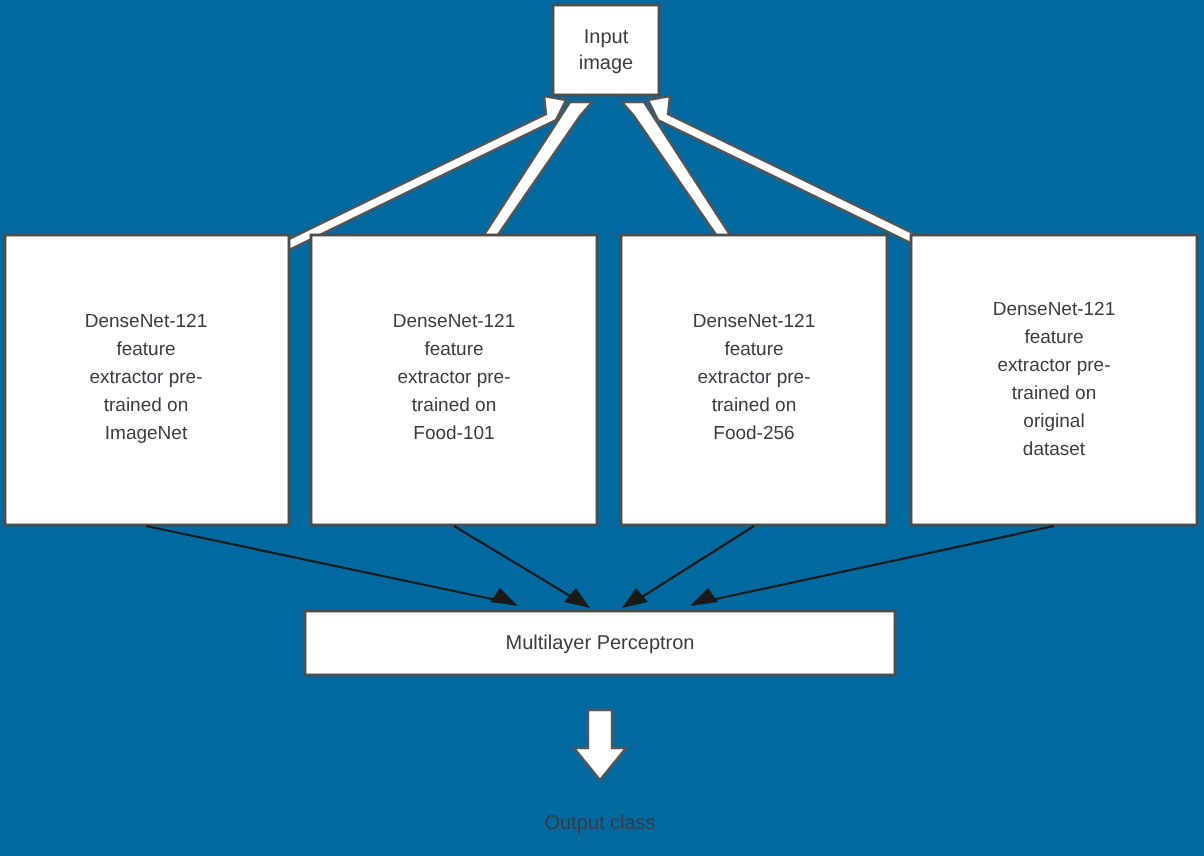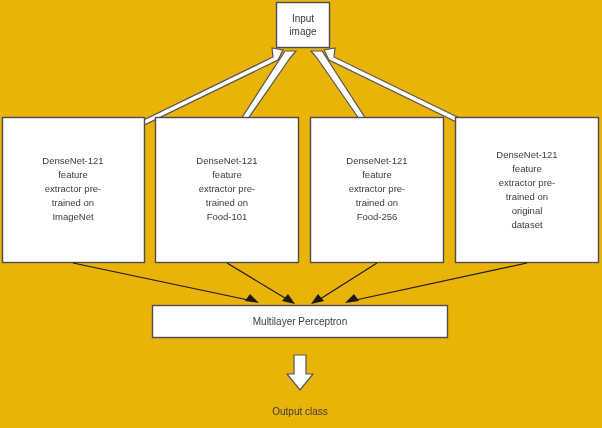--- a/index.html
+++ b/index.html
@@ -7,21 +7,21 @@
     padding: 0;
     background: #ffffff;
   }
   body {
     font-family: "Liberation Sans", sans-serif;
   }
   #diagram-root {
     position: relative;
     width: 602px;
     height: 428px;
-    background: #eab308;
+    background: #0369a1;
     overflow: hidden;
   }
   svg#flowchart {
     display: block;
     width: 602px;
     height: 428px;
   }
   .node-box {
     fill: #ffffff;
     stroke: #4d4d4d;

